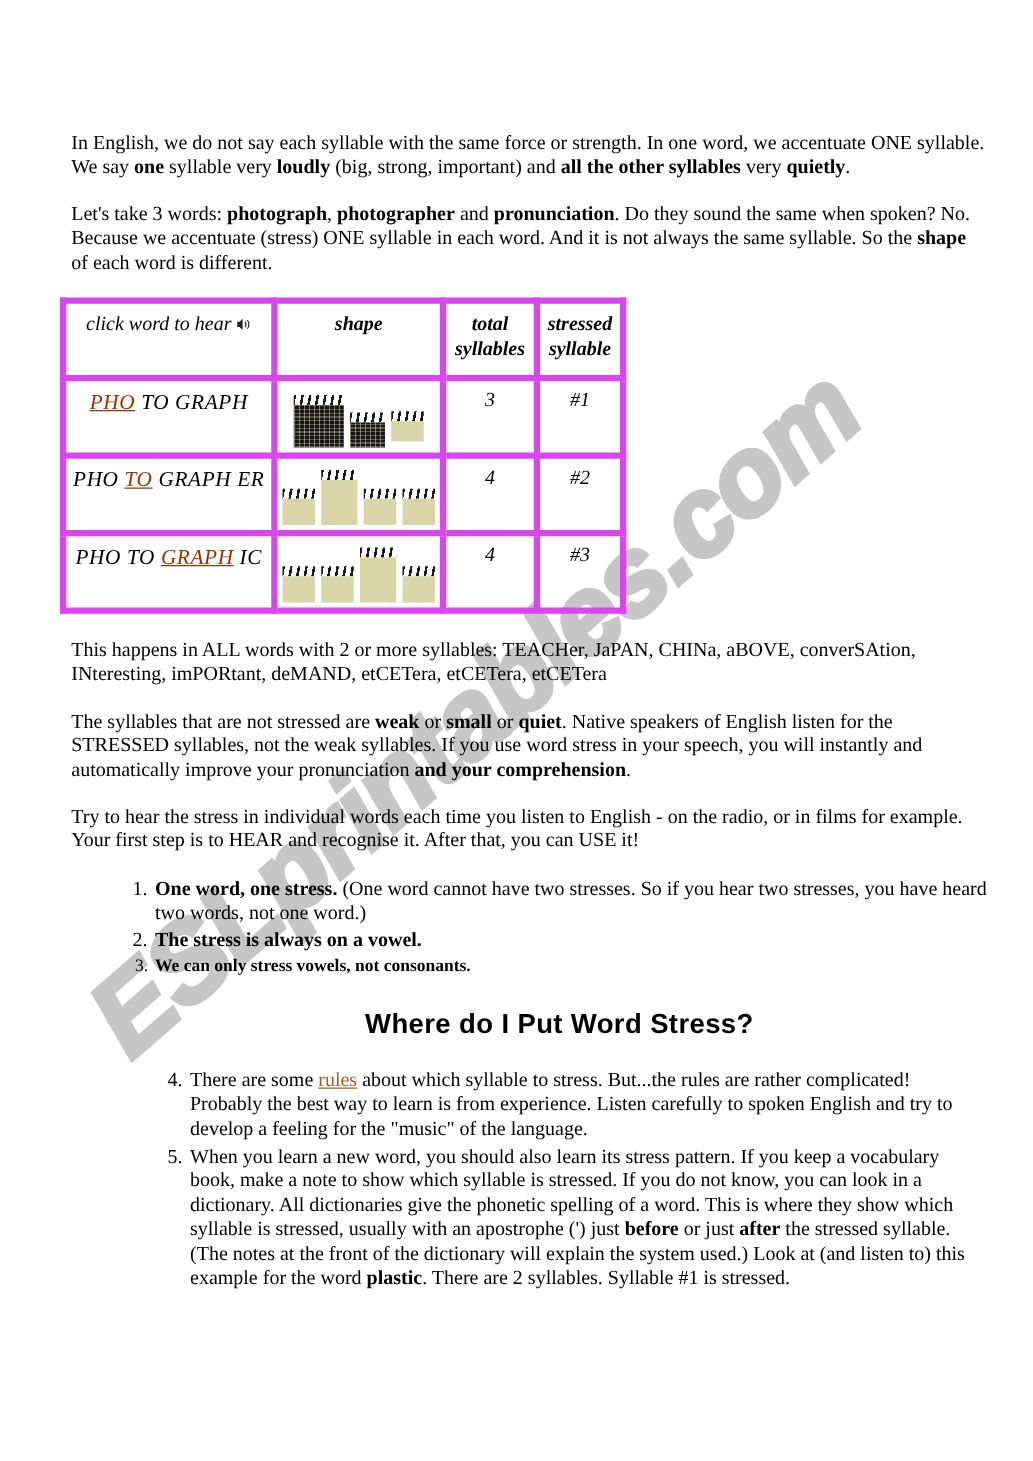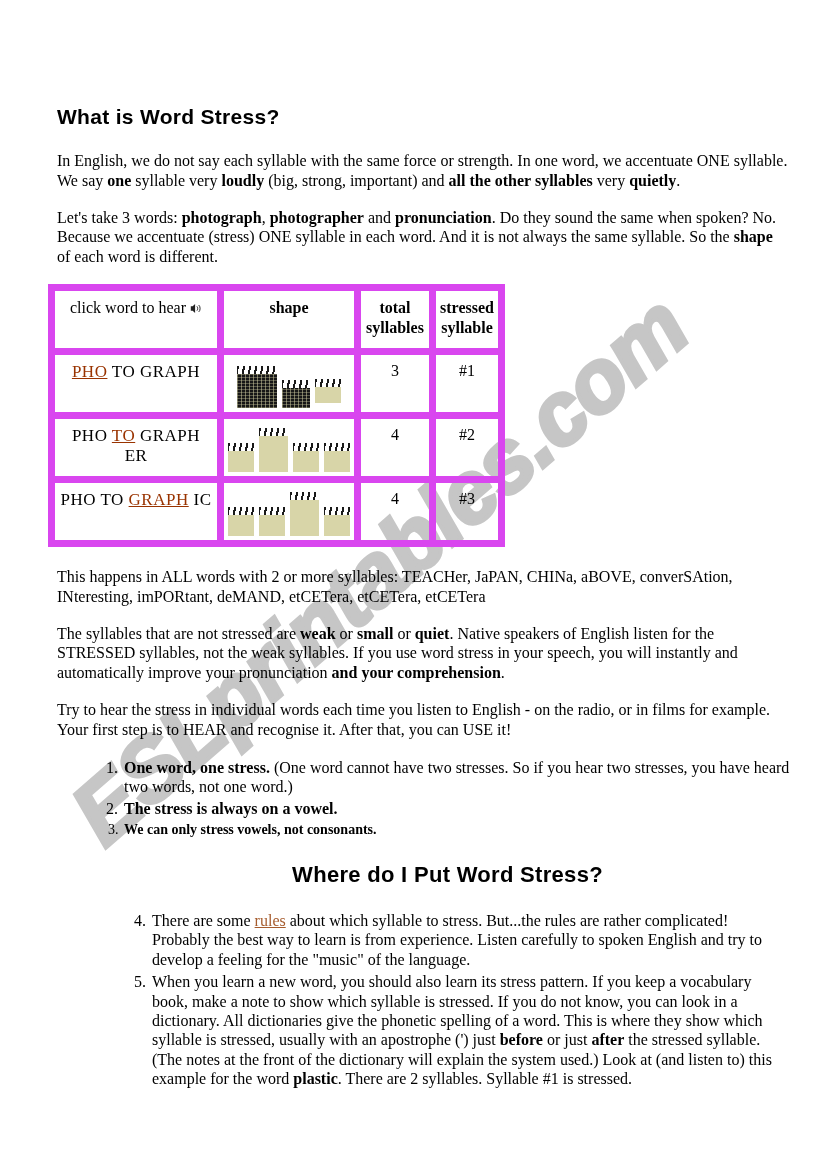--- a/index.html
+++ b/index.html
@@ -12,22 +12,22 @@
   .content{position:absolute;left:0;top:0;right:0;z-index:1;padding:105px 36px 0 57px;}
   h1{font:bold 21px/1.15 "Liberation Sans",sans-serif;letter-spacing:.3px;margin:0 0 22px 0;}
   h2{font:bold 22px/1.15 "Liberation Sans",sans-serif;letter-spacing:.3px;margin:22px 0 24px 48px;text-align:center;}
   p{font-size:16px;line-height:19.4px;margin:0 0 18px 0;}
   b{font-weight:bold;}
   a.wlink{color:#993300;text-decoration:underline;cursor:pointer;}
   a.wlink.rules-link{color:#a65c2e;}
   
   table.stress-table{border-collapse:collapse;table-layout:fixed;margin:16px 0 20px -9px;
         font-size:16px;}
-  table.stress-table th,table.stress-table td{border:7px solid #d946ef;text-align:center;
-        vertical-align:top;padding:7px 4px 4px 4px;}
+  table.stress-table th,table.stress-table td{border:5px solid #d946ef;text-align:center;
+        vertical-align:top;padding:7px 4px 4px 4px;font-style:italic;}
   th{font-weight:bold;font-size:16px;line-height:20px;}
   th.th-word{font-weight:normal;}
   th{height:46px;}
   td{height:43px;}
   td.word{font-size:17px;letter-spacing:.5px;padding-top:11px;}
   td.num{padding-top:11px;}
   td.shape-cell{vertical-align:middle;padding:2px;}
   .shape{display:flex;justify-content:center;align-items:flex-end;gap:5px;height:46px;}
   .block{display:flex;flex-direction:column;}
   .block .ticks{height:8px;flex:0 0 8px;
@@ -43,21 +43,20 @@
   ol.rules li.small{font-size:14px;}
   ol.rules.two li{margin-bottom:3px;margin-left:28px;}
 </style>
 </head>
 <body>
 
 <div class="page">
   <div class="watermark">ESLprintables.com</div>
 
   <div class="content">
-    <h1>What is Word Stress?</h1>
 
     <p><span>In English, we do not say each syllable with the same force or strength. In one word, we accentuate ONE syllable. We say </span><b>one</b><span> syllable very </span><b>loudly</b><span> (big, strong, important) and </span><b>all the other syllables</b><span> very </span><b>quietly</b><span>.</span></p>
     <p><span>Let's take 3 words: </span><b>photograph</b><span>, </span><b>photographer</b><span> and </span><b>pronunciation</b><span>. Do they sound the same when spoken? No. Because we accentuate (stress) ONE syllable in each word. And it is not always the same syllable. So the </span><b>shape</b><span> of each word is different.</span></p>
 
     <table class="stress-table">
       <colgroup>
           <col style="width:169px">
           <col style="width:132px">
           <col style="width:75px">
           <col style="width:69px">

